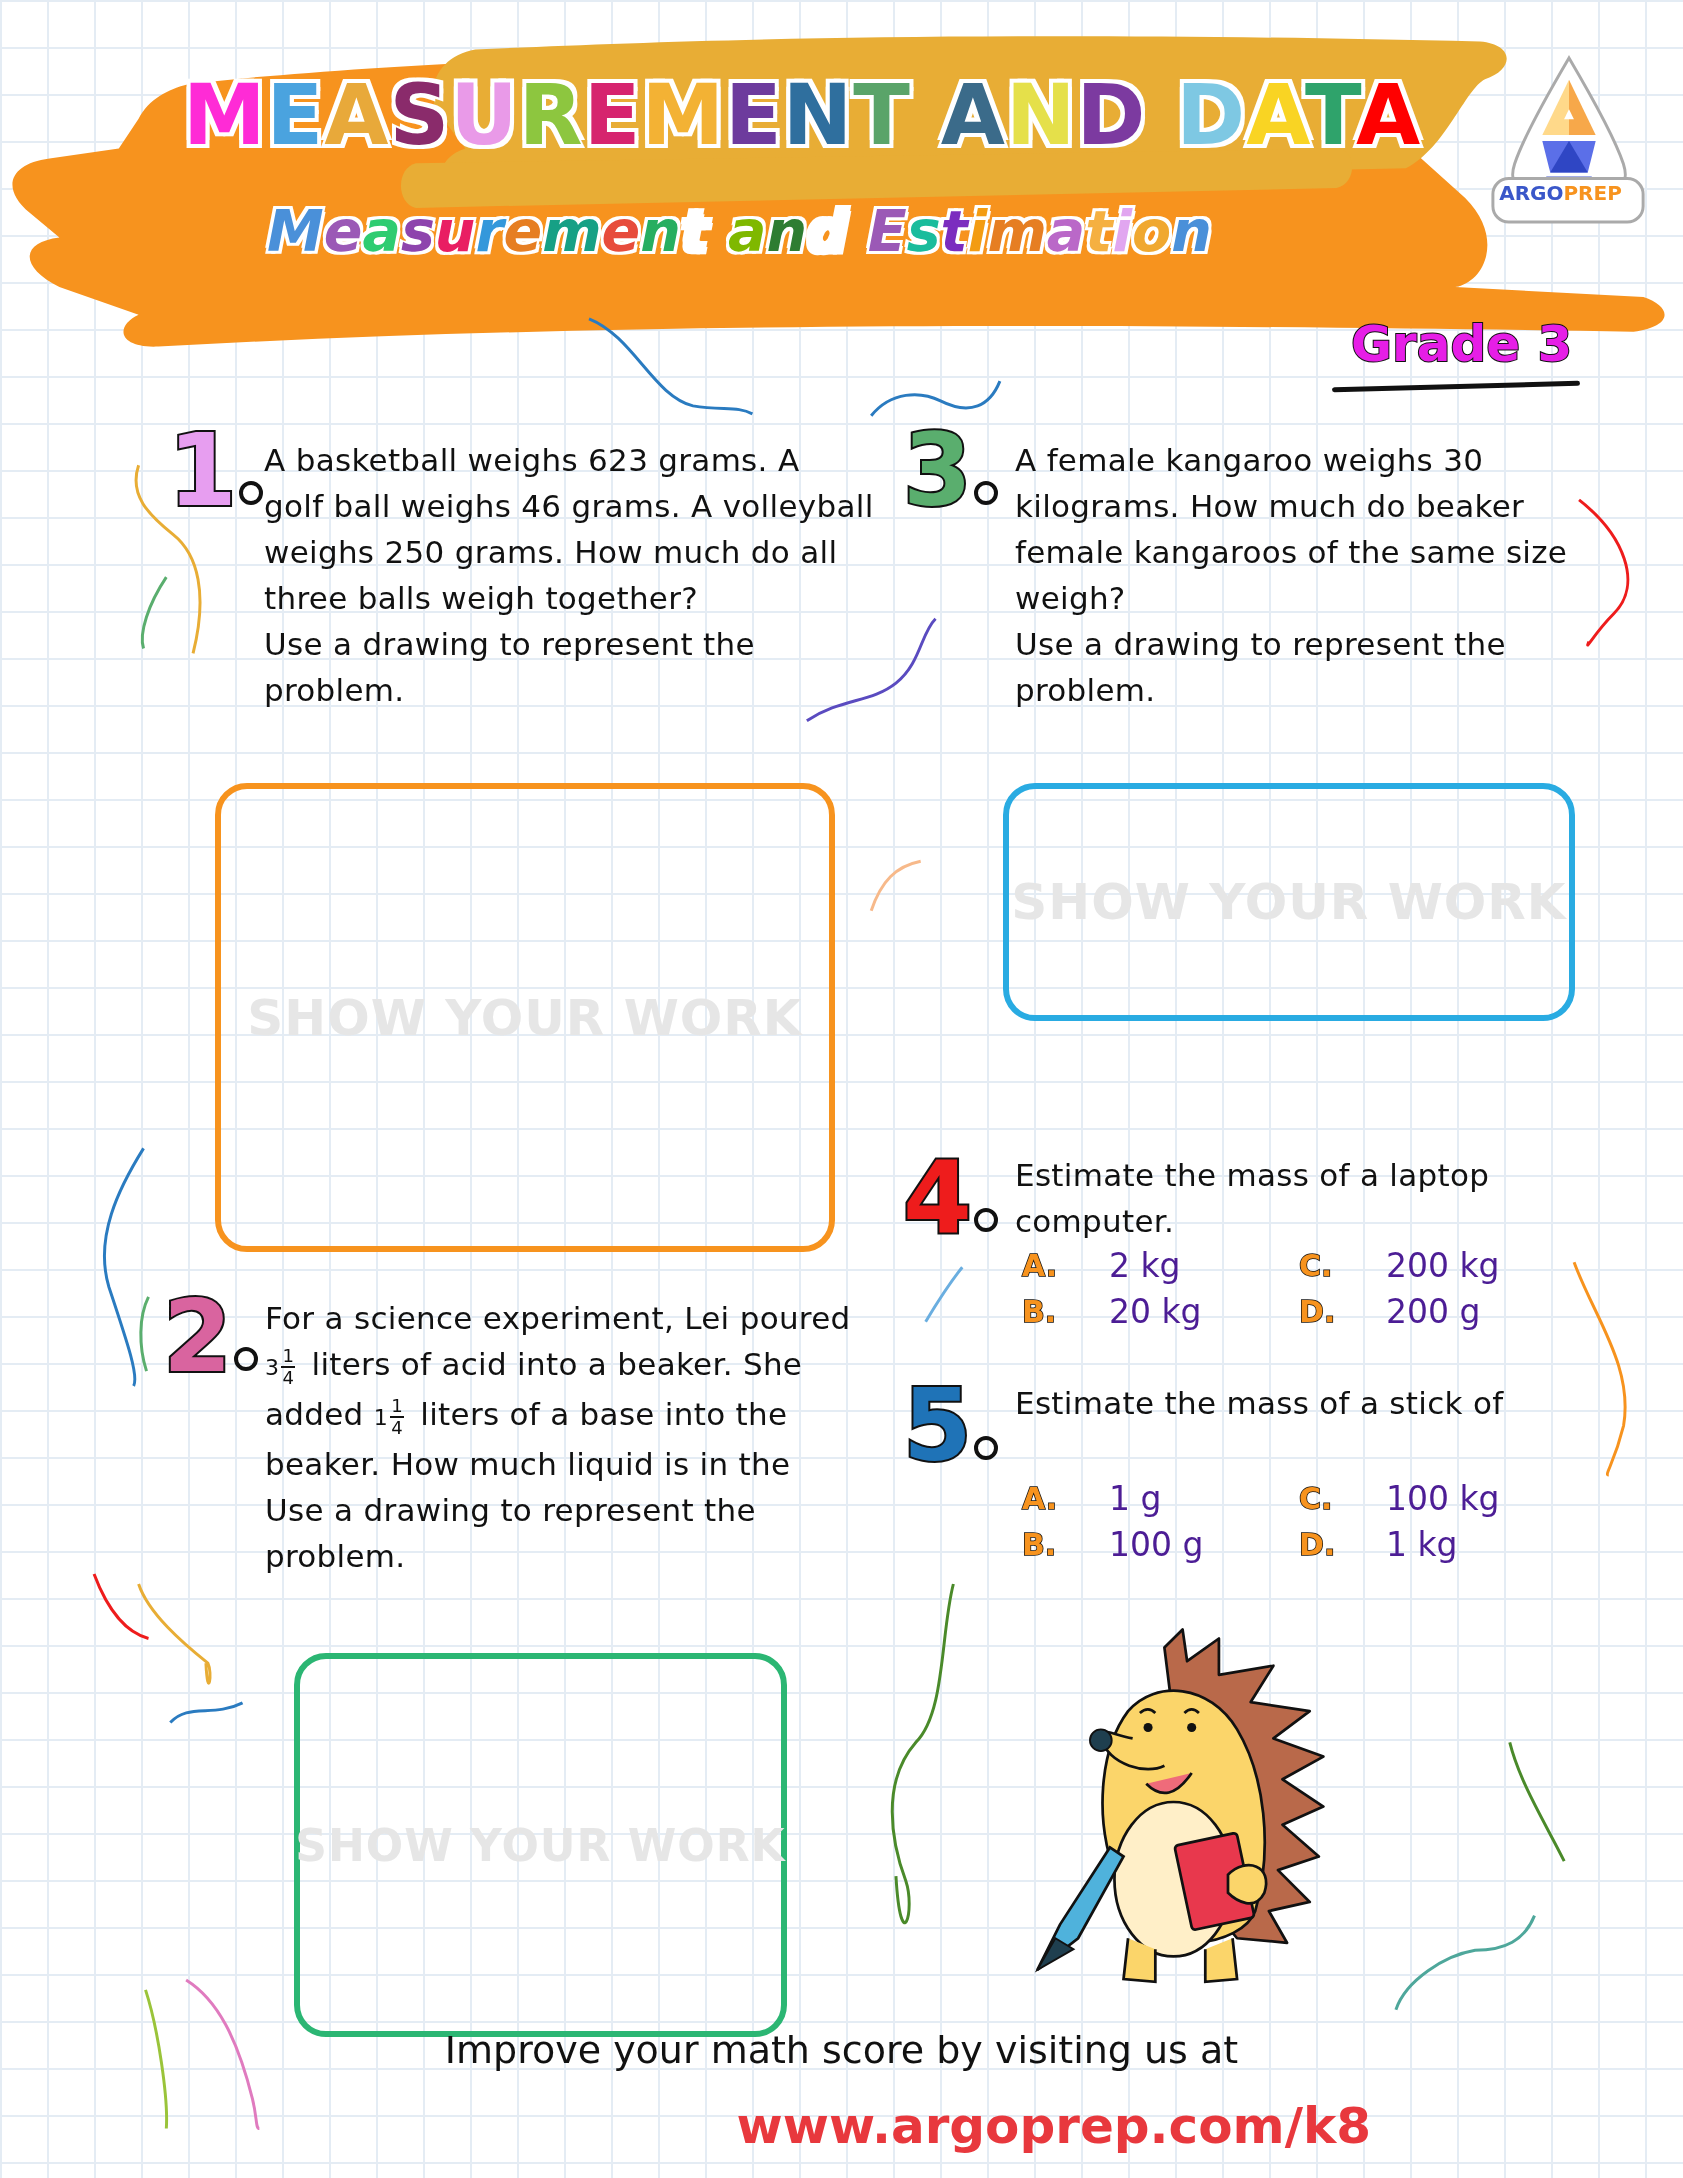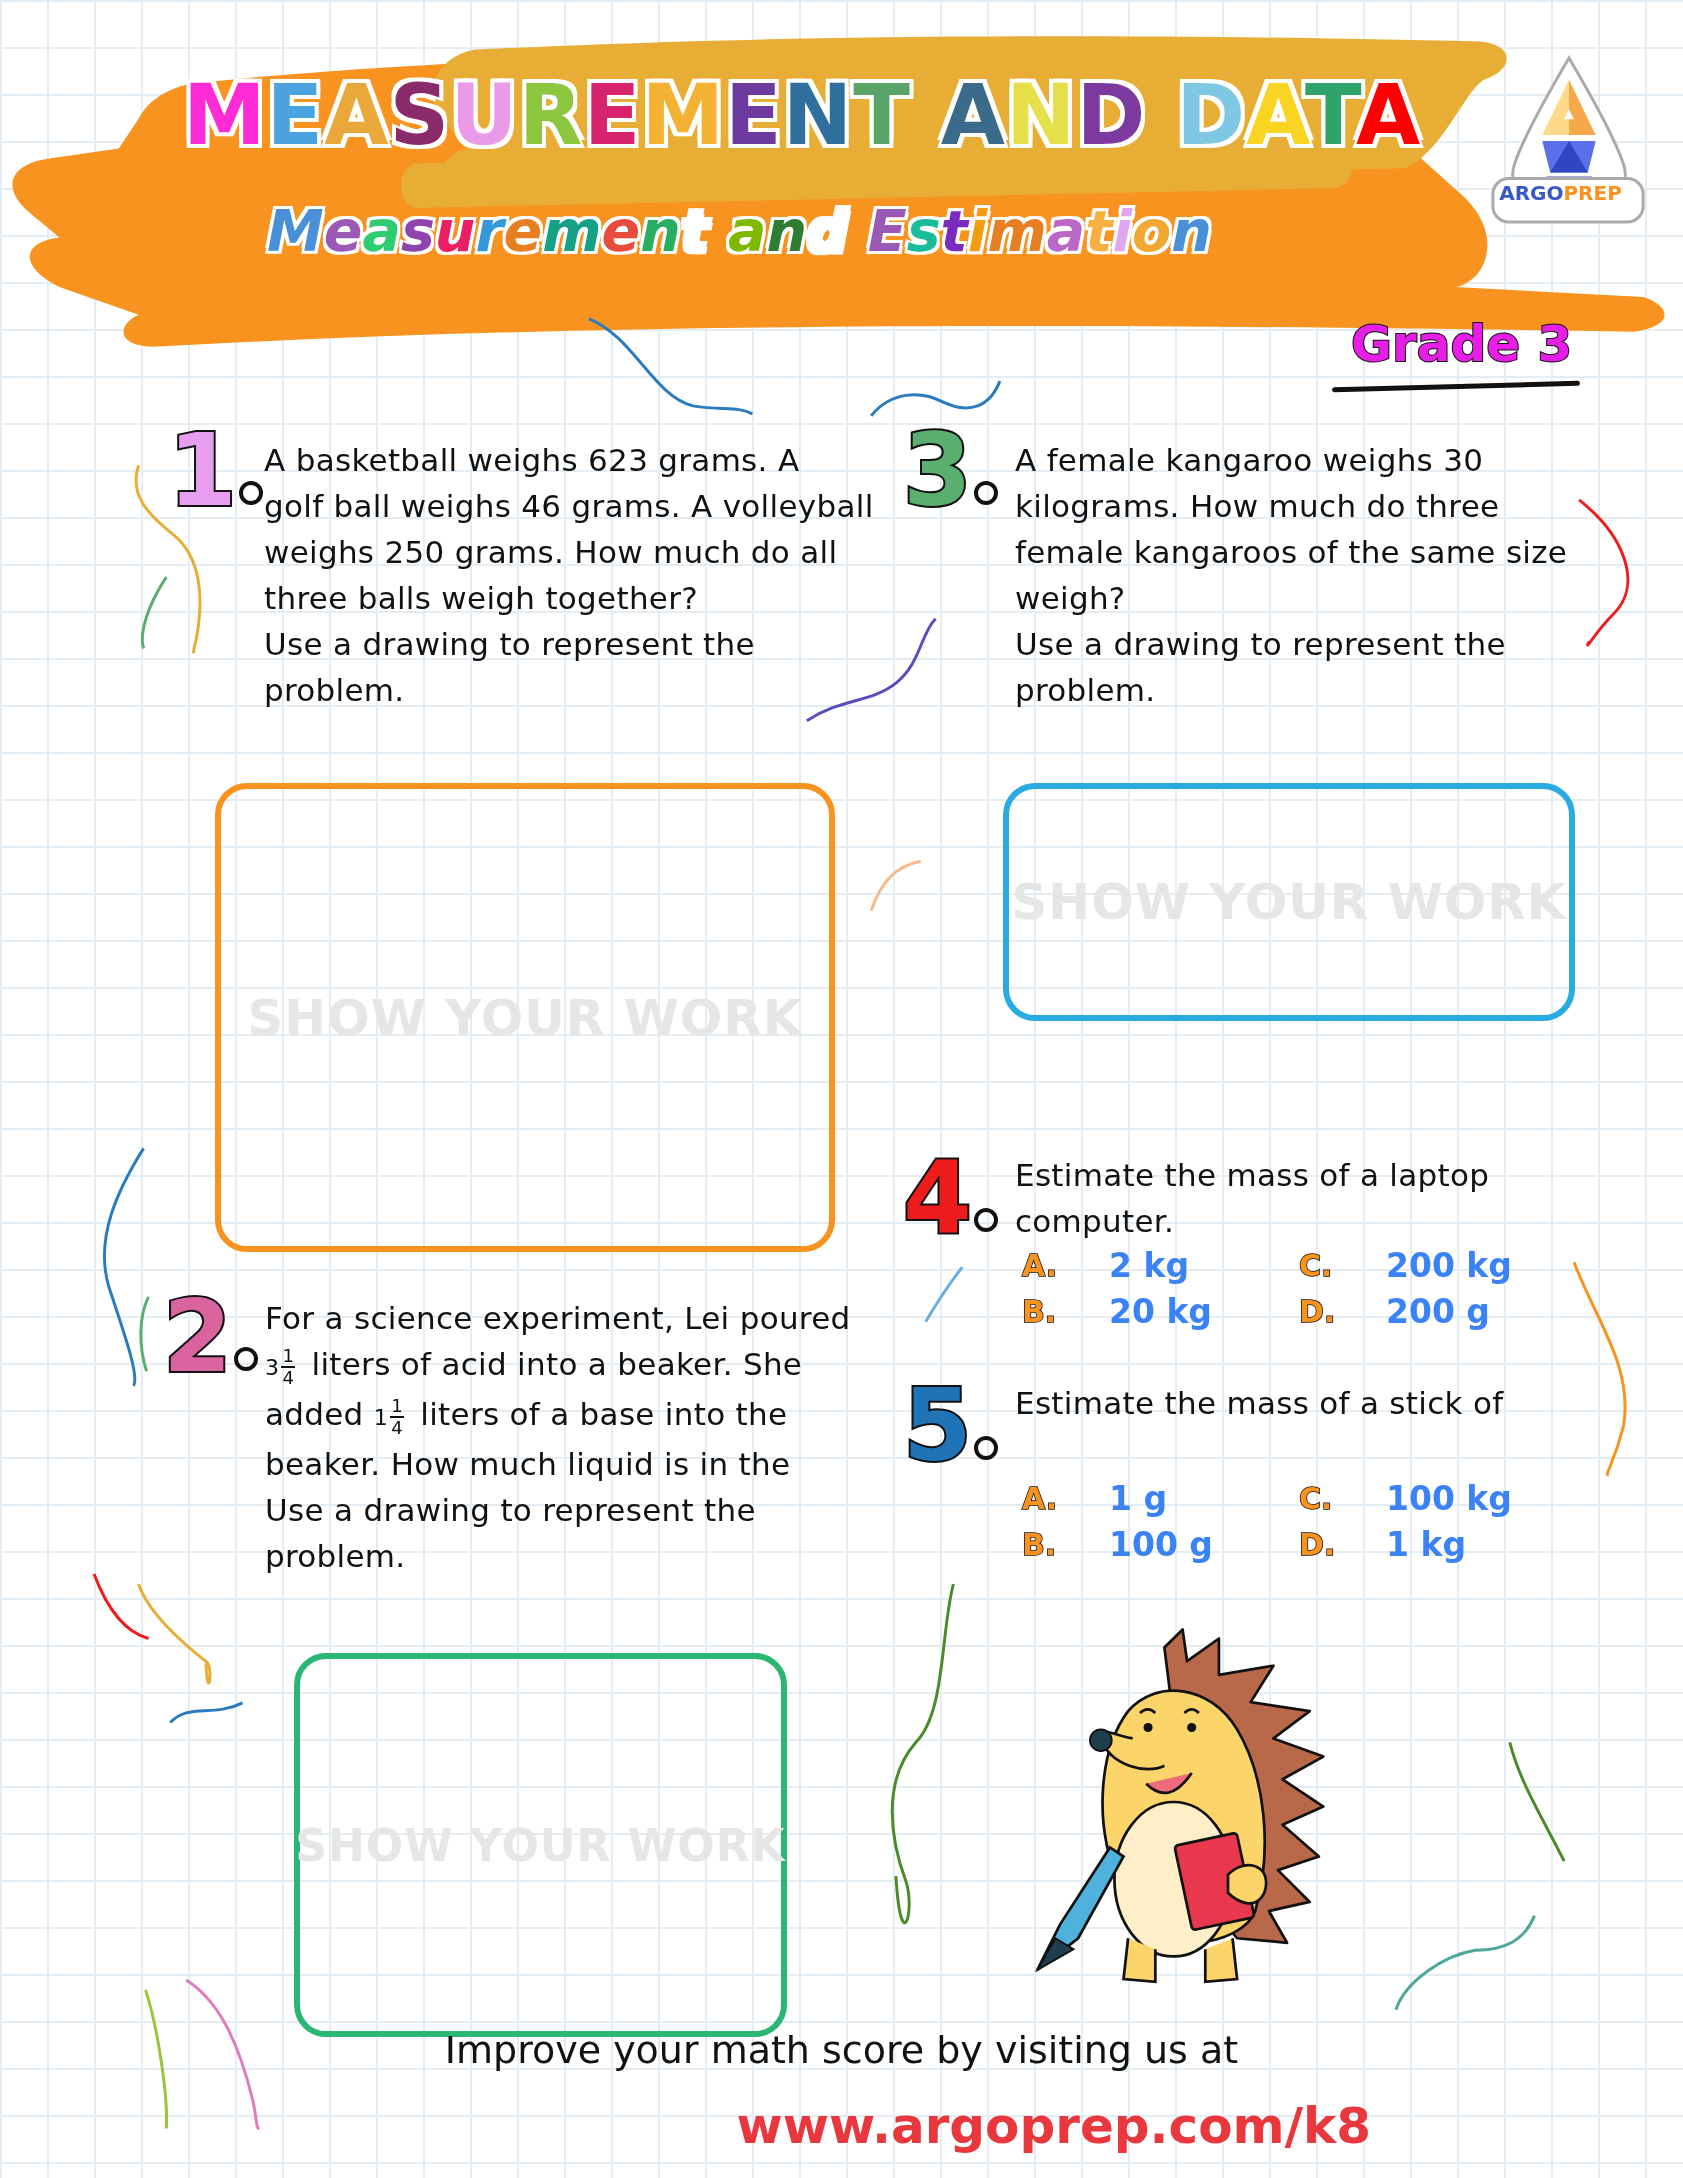--- a/index.html
+++ b/index.html
@@ -87,21 +87,21 @@
 
   .choices {
     position: absolute; display: grid; grid-template-columns: 277px 238px;
     row-gap: 0px; font-family: "DejaVu Sans", sans-serif;
   }
   .choice { display: flex; align-items: center; height: 46px; }
   .choice .letter {
     width: 87px; font-weight: bold; font-size: 30px; color: #f7931e;
     -webkit-text-stroke: 1.5px #111; paint-order: stroke fill;
   }
-  .choice .val { font-size: 33px; font-weight: bold; color: #3b82f6; }
+  .choice .val { font-size: 33px; font-weight: normal; color: #4c1d95; }
 
   .footer-line {
     position: absolute; left: 0; width: 1683px; text-align: center; top: 2028px;
     font-family: "DejaVu Sans", sans-serif; font-size: 38px; color: #111;
   }
   .footer-url {
     position: absolute; left: 0; width: 1371px; text-align: right; top: 2097px;
     font-family: "DejaVu Sans", sans-serif; font-weight: bold; font-size: 50px; color: #e8383d;
   }
   .hedgehog { position: absolute; left: 1010px; top: 1604px; width: 327px; height: 396px; }
@@ -168,21 +168,21 @@
 </div>
 <div class="workbox" style="left:215px; top:762px; width:620px; height:469px; border:6px solid #f7931e;">
   <span class="wm">SHOW YOUR WORK</span>
 </div>
 
 <div class="num" style="left:903px; top:421px;">
   <span style="color: rgb(90, 174, 110);">3</span><span class="dot"></span>
 </div>
 <div class="ptext" style="left:1015px; top:437px; width:614px;">
   <div>A female kangaroo weighs 30</div>
-  <div>kilograms. How much do three</div>
+  <div>kilograms. How much do beaker</div>
   <div>female kangaroos of the same size</div>
   <div>weigh?</div>
   <div>Use a drawing to represent the</div>
   <div>problem.</div>
 </div>
 <div class="workbox" style="left:1003px; top:762px; width:572px; height:238px; border:6px solid #29abe2;">
   <span class="wm">SHOW YOUR WORK</span>
 </div>
 
 <div class="num" style="left:903px; top:1148px;">

